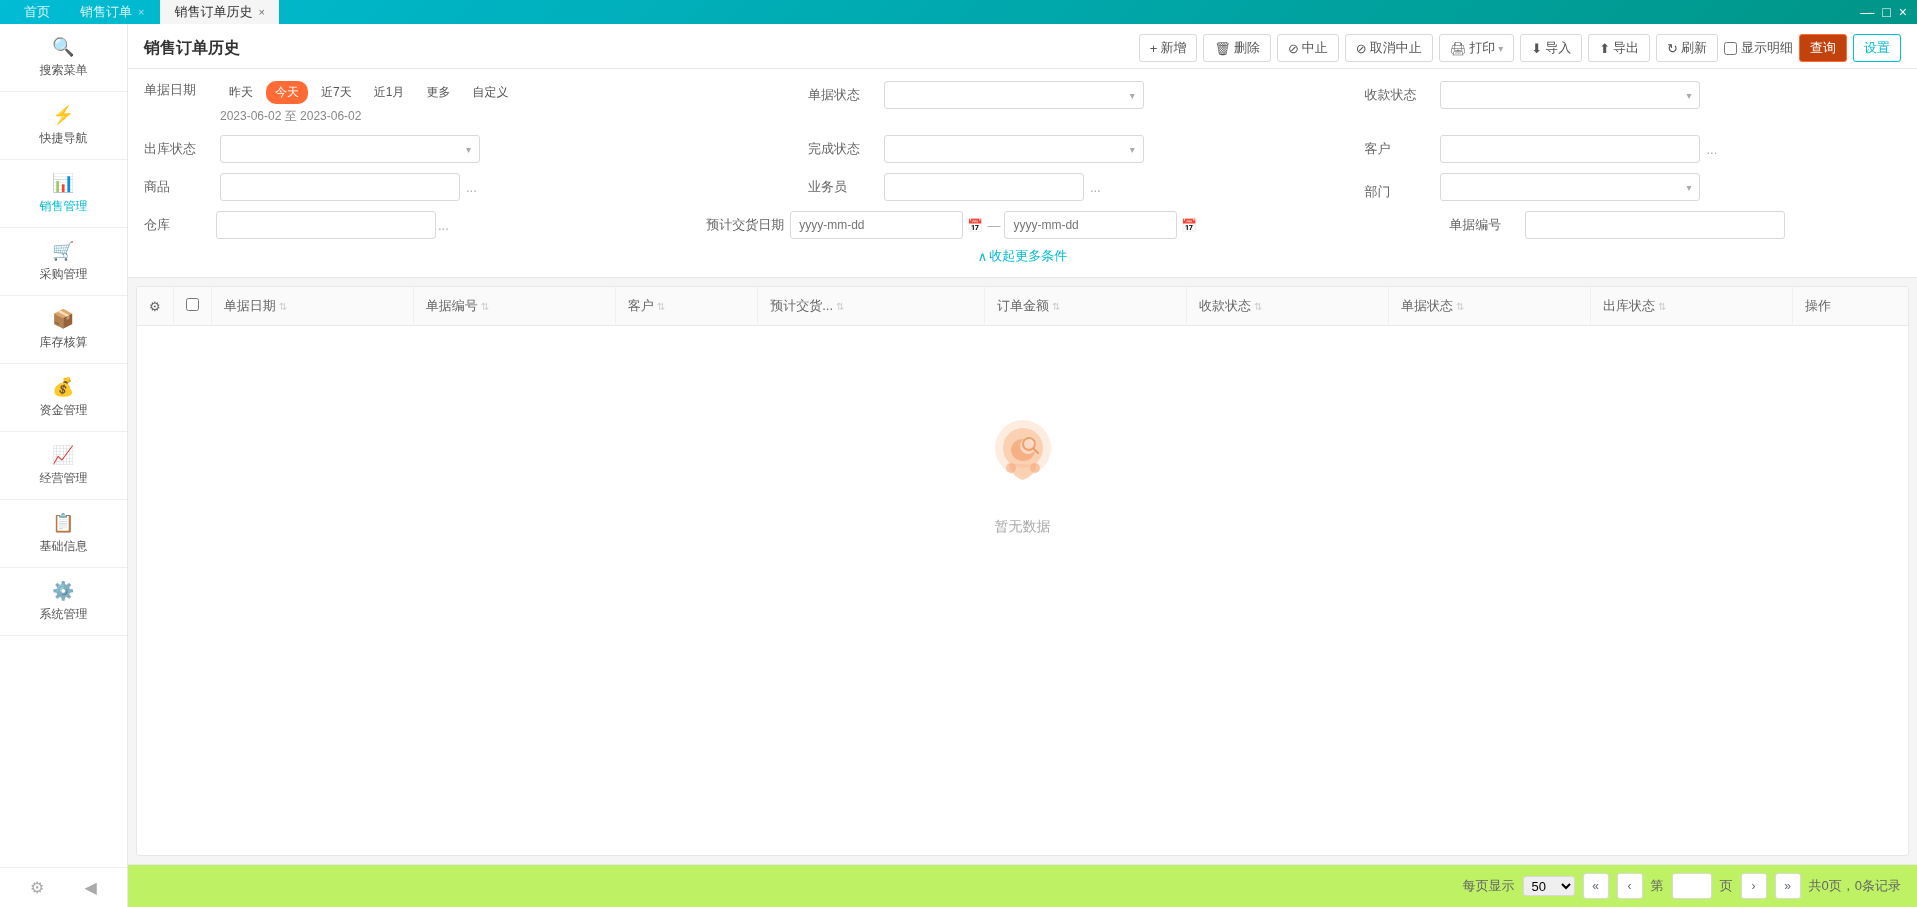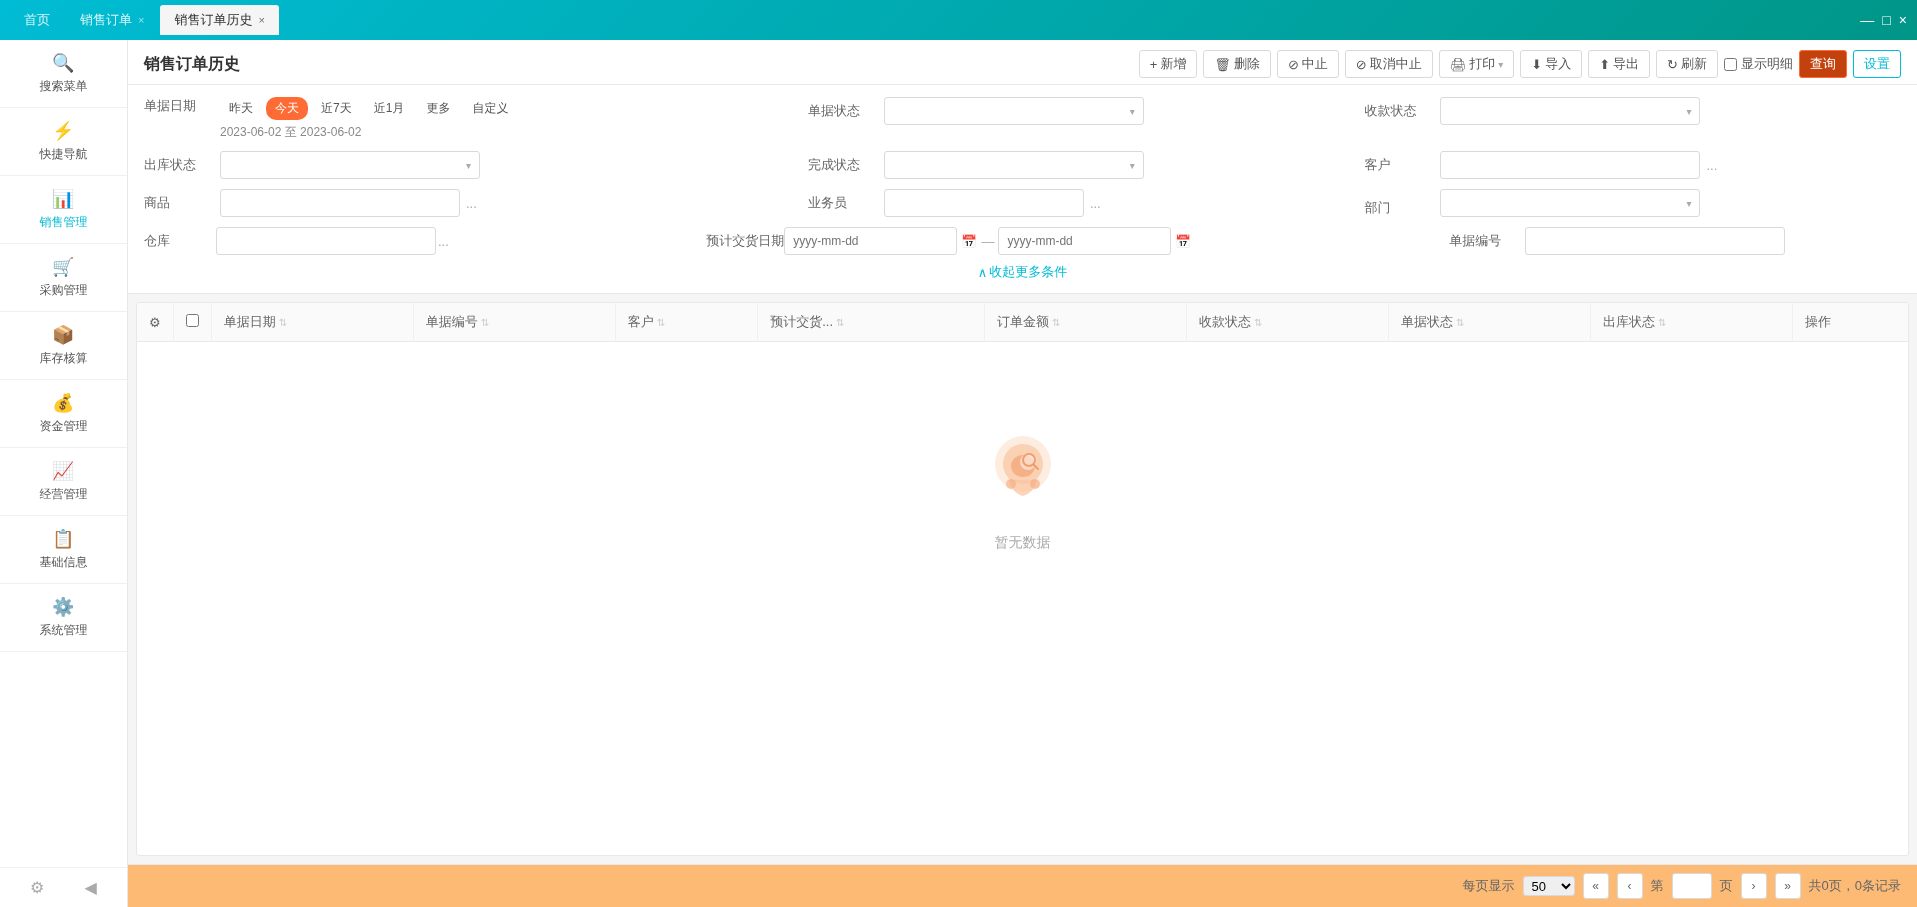--- a/index.html
+++ b/index.html
@@ -1,20 +1,20 @@
 <!DOCTYPE html>
 <html><head>
   <meta charset="utf-8">
   <style>
     * { box-sizing: border-box; margin: 0; padding: 0; font-family: "Microsoft YaHei", "PingFang SC", sans-serif; font-size: 13px; }
     body { display: flex; flex-direction: column; height: 907px; width: 1917px; overflow: hidden; background: #f5f5f5; }
 
     
     .top-bar {
-      height: 40px;
+      height: 24px;
       background: linear-gradient(135deg, #00bcd4, #009688);
       display: flex;
       align-items: center;
       padding: 0 10px;
       color: white;
       flex-shrink: 0;
     }
     .top-bar-tabs {
       display: flex;
       align-items: center;
@@ -280,21 +280,21 @@
       height: 100px;
     }
     .empty-text { font-size: 14px; color: #aaa; }
 
     
     .pagination {
       display: flex;
       align-items: center;
       justify-content: flex-end;
       padding: 8px 16px;
-      background: #fdba74;
+      background: #bef264;
       border-top: 1px solid #e8e8e8;
       gap: 8px;
       flex-shrink: 0;
     }
     .page-size-label { color: #666; }
     .page-size-select {
       height: 20px;
       border: 1px solid #d9d9d9;
       border-radius: 3px;
       padding: 0 4px;
@@ -521,21 +521,21 @@
           </div>
         </div>
       </div>
 
       <div style="display:flex; align-items:center; margin-bottom: 8px; gap: 20px;">
         <div style="display:flex; align-items:center; gap:2px; flex:1.2;">
           <span class="filter-label">仓库</span>
           <input class="filter-input" style="min-width: 220px;">
           <span class="filter-dots">...</span>
         </div>
-        <div style="display:flex; align-items:center; flex:1.6;">
+        <div style="display:flex; align-items:center; gap:6px; flex:1.6;">
           <span class="filter-label">预计交货日期</span>
           <div class="date-input-group">
             <input class="date-input" placeholder="yyyy-mm-dd" style="">
             <span class="cal-icon">📅</span>
             <span style="color:#aaa;">—</span>
             <input class="date-input" placeholder="yyyy-mm-dd" style="">
             <span class="cal-icon">📅</span>
           </div>
         </div>
         <div style="display:flex; align-items:center; gap:6px; flex:1;">

